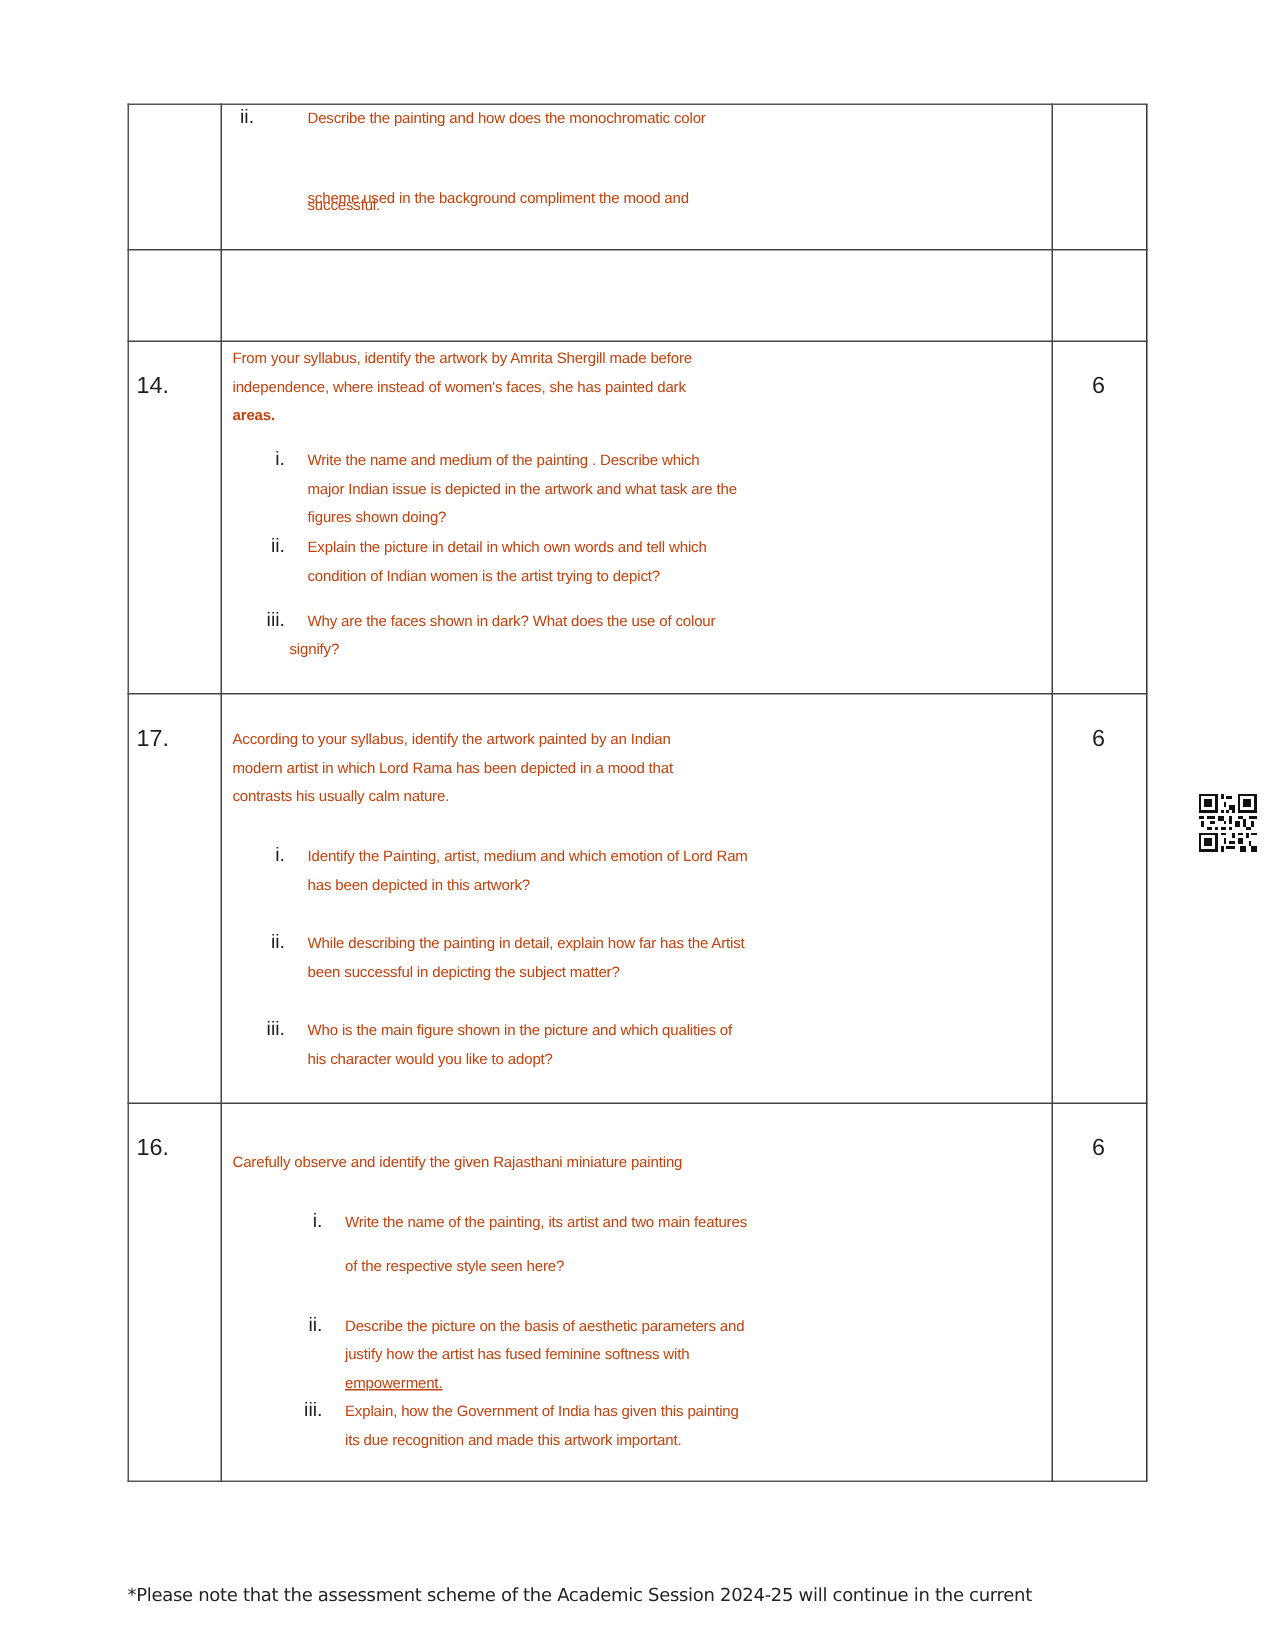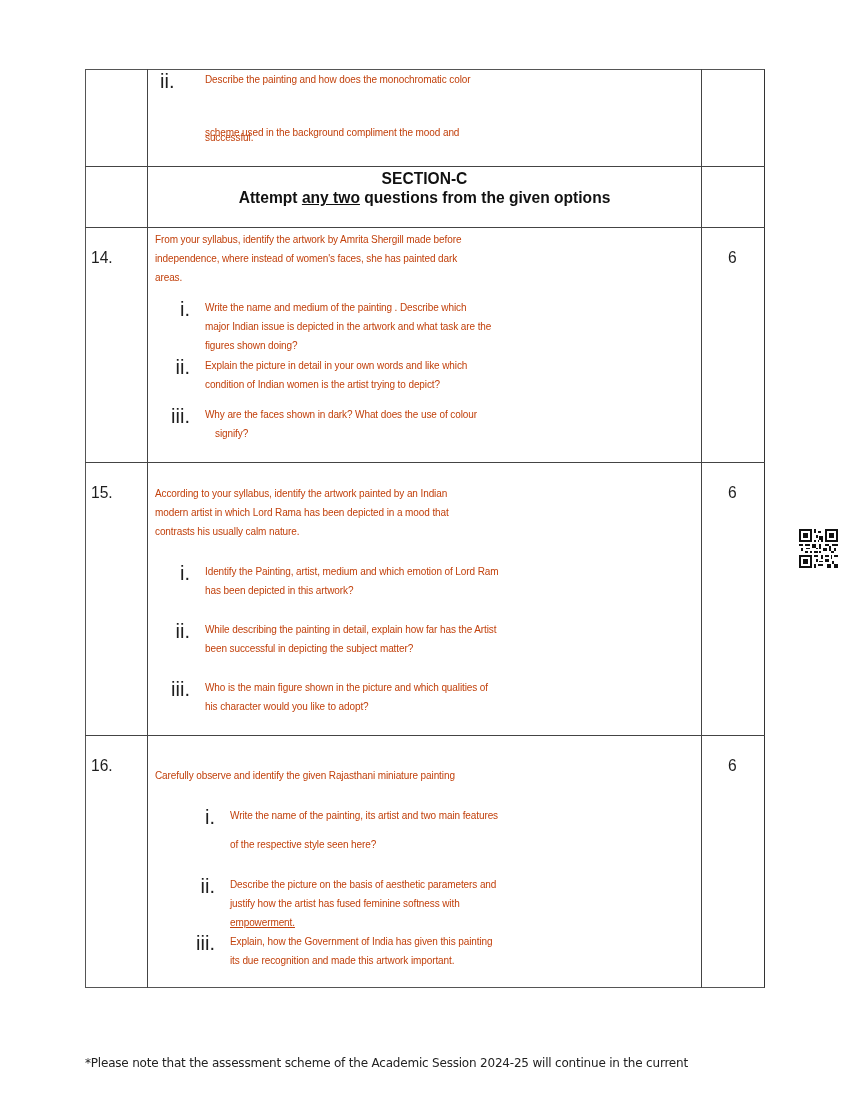--- a/index.html
+++ b/index.html
@@ -36,21 +36,21 @@
   .txt {
     position: absolute;
     font-size: 10px;
     line-height: 19px;
     color: #c2410c;
     letter-spacing: -0.1px;
   }
   .qno { position: absolute; left: 91px; font-size: 15.6px; color: #1e1e1e; }
   .marks { position: absolute; left: 728px; font-size: 15.6px; color: #1e1e1e; }
 
-  .roman { position: absolute; font-size: 20px; color: #1e1e1e; text-align: right; width: 22px; }
+  .roman { position: absolute; font-size: 13px; color: #1e1e1e; text-align: right; width: 22px; }
 
   .section-title {
     position: absolute; left: 148px; width: 553px; text-align: center;
     font-weight: bold; font-size: 15.6px; line-height: 20px; color: #111;
   }
   .section-sub u { text-decoration: underline; }
 
   .justify { text-align: justify; text-align-last: left; }
 
   .footnote {
@@ -77,46 +77,44 @@
   <div class="hline" style="top:462px;"></div>
   <div class="hline" style="top:735px;"></div>
 
   <div>
     <span class="roman" style="left:160px; top:70px; text-align:left;">ii.</span>
     <div class="txt" style="left:205px; top:70px;">Describe the painting and how does the monochromatic color</div>
     <div class="txt" style="left:205px; top:99px;margin-top:24px;">scheme used in the background compliment the mood and</div>
     <div class="txt" style="left:205px; top:128px;">successful.</div>
   </div>
 
-  <div class="section-title" style="top:169px;">SECTION-C</div>
-  <div class="section-title section-sub" style="top:188px;"><span>Attempt </span><u>any two</u><span> questions from the given options</span></div>
 
   <div>
     <div class="qno" style="top:249px;">14.</div>
     <div class="marks" style="top:249px;">6</div>
     <div class="txt" style="left:155px; top:230px;">From your syllabus, identify the artwork by Amrita Shergill made before</div>
     <div class="txt" style="left:155px; top:249px;">independence, where instead of women's faces, she has painted dark</div>
-    <div class="txt" style="left:155px; top:268px;">areas.</div>
+    <div class="txt" style="left:155px; top:268px;font-weight:bold;">areas.</div>
 
     <span class="roman" style="left:168px; top:298px;">i.</span>
     <div class="txt" style="left:205px; top:298px;">Write the name and medium of the painting .  Describe which</div>
     <div class="txt" style="left:205px; top:317px;">major Indian issue is depicted in the artwork and what task are the</div>
     <div class="txt" style="left:205px; top:336px;text-align:center;">figures shown doing?</div>
 
     <span class="roman" style="left:168px; top:356px;">ii.</span>
-    <div class="txt" style="left:205px; top:356px;">Explain the picture in detail in your own words and like which</div>
+    <div class="txt" style="left:205px; top:356px;">Explain the picture in detail in which own words and tell which</div>
     <div class="txt" style="left:205px; top:375px;text-align:right;">condition of Indian women is the artist trying to depict?</div>
 
     <span class="roman" style="left:168px; top:405px;">iii.</span>
     <div class="txt" style="left:205px; top:405px;">Why are the faces shown in dark? What does the use of colour</div>
-    <div class="txt" style="left:215px; top:424px;">signify?</div>
-  </div>
-
-  <div>
-    <div class="qno" style="top:484px;">15.</div>
+    <div class="txt" style="left:193px; top:424px;">signify?</div>
+  </div>
+
+  <div>
+    <div class="qno" style="top:484px;">17.</div>
     <div class="marks" style="top:484px;">6</div>
     <div class="txt justify" style="left:155px; top:484px; width:541px;">According to your syllabus, identify the artwork painted by an Indian</div>
     <div class="txt justify" style="left:155px; top:503px; width:541px;">modern artist in which Lord Rama has been depicted in a mood that</div>
     <div class="txt" style="left:155px; top:522px;">contrasts his usually calm nature.</div>
 
     <span class="roman" style="left:168px; top:562px;">i.</span>
     <div class="txt" style="left:205px; top:562px;">Identify the Painting, artist, medium and which emotion of Lord Ram</div>
     <div class="txt" style="left:205px; top:581px;">has been depicted in this artwork?</div>
 
     <span class="roman" style="left:168px; top:620px;">ii.</span>

